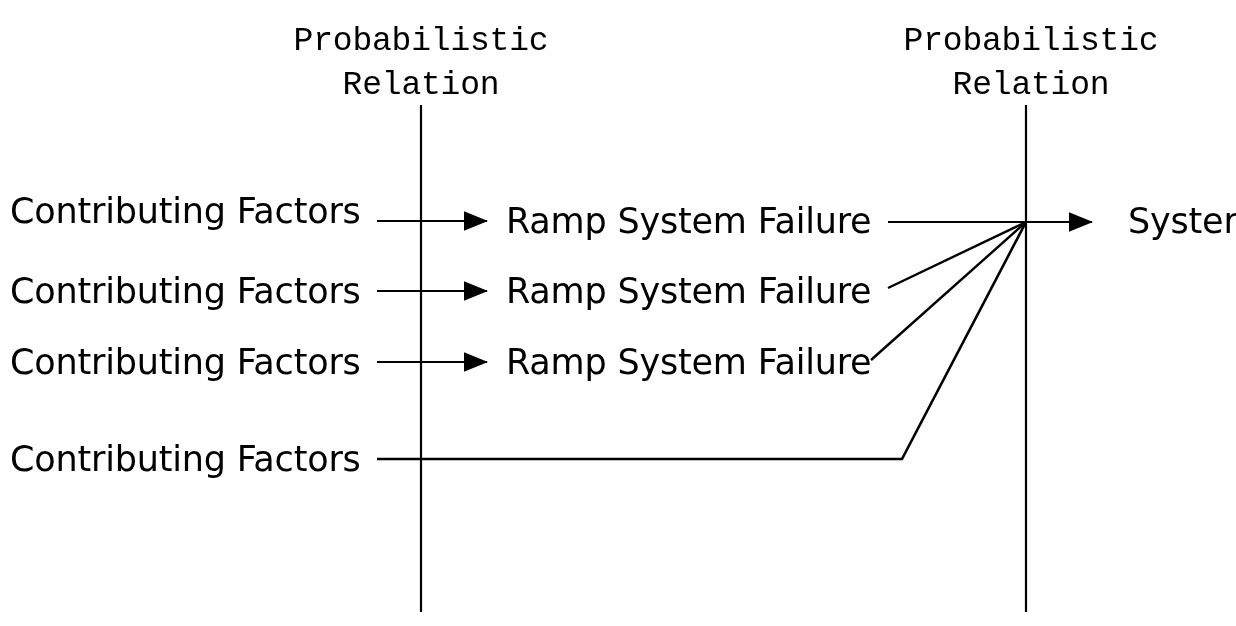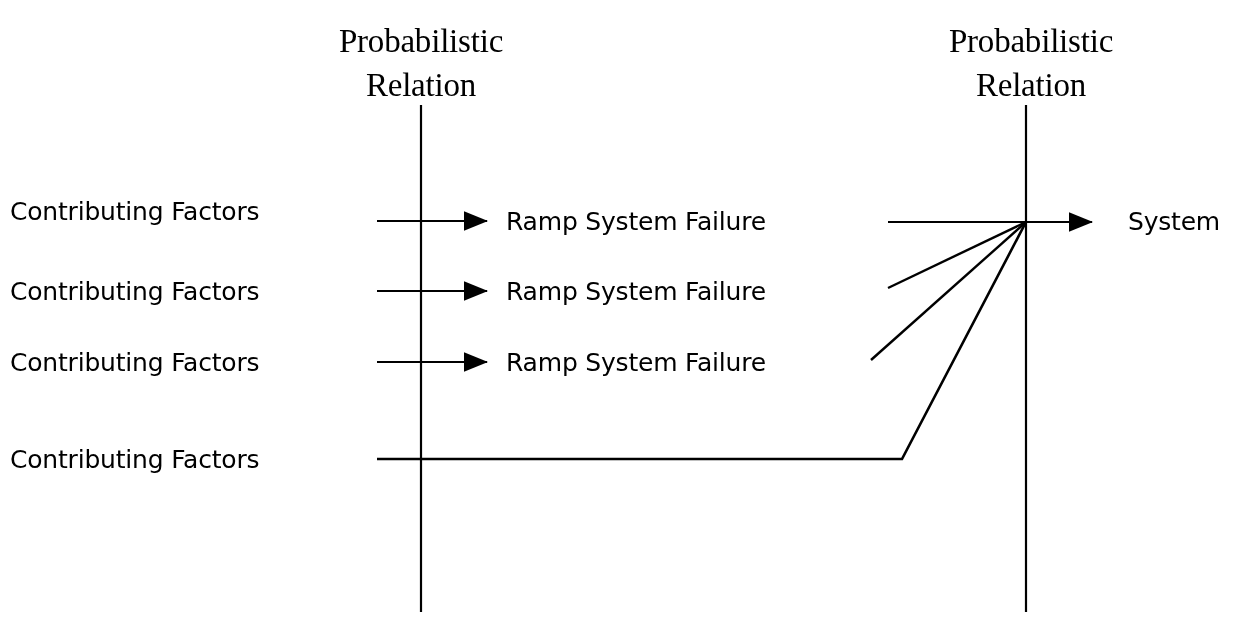--- a/index.html
+++ b/index.html
@@ -20,31 +20,31 @@
     position: absolute;
     left: 0;
     top: 0;
     width: 1236px;
     height: 626px;
   }
   .node-label {
     position: absolute;
     color: #000000;
     font-family: "DejaVu Sans", "Liberation Sans", sans-serif;
-    font-size: 25px;
+    font-size: 35px;
     font-weight: 400;
     line-height: 1.0;
     white-space: nowrap;
     letter-spacing: -0.2px;
     transform: translateY(-50%);
   }
   .column-header {
     position: absolute;
     color: #000000;
-    font-family: Liberation Serif, serif;
+    font-family: Liberation Mono, monospace;
     font-size: 33px;
     font-weight: 400;
     line-height: 1.32;
     text-align: center;
     white-space: pre-line;
     letter-spacing: -0.2px;
     transform: translateX(-50%);
   }
 </style>
 </head>

